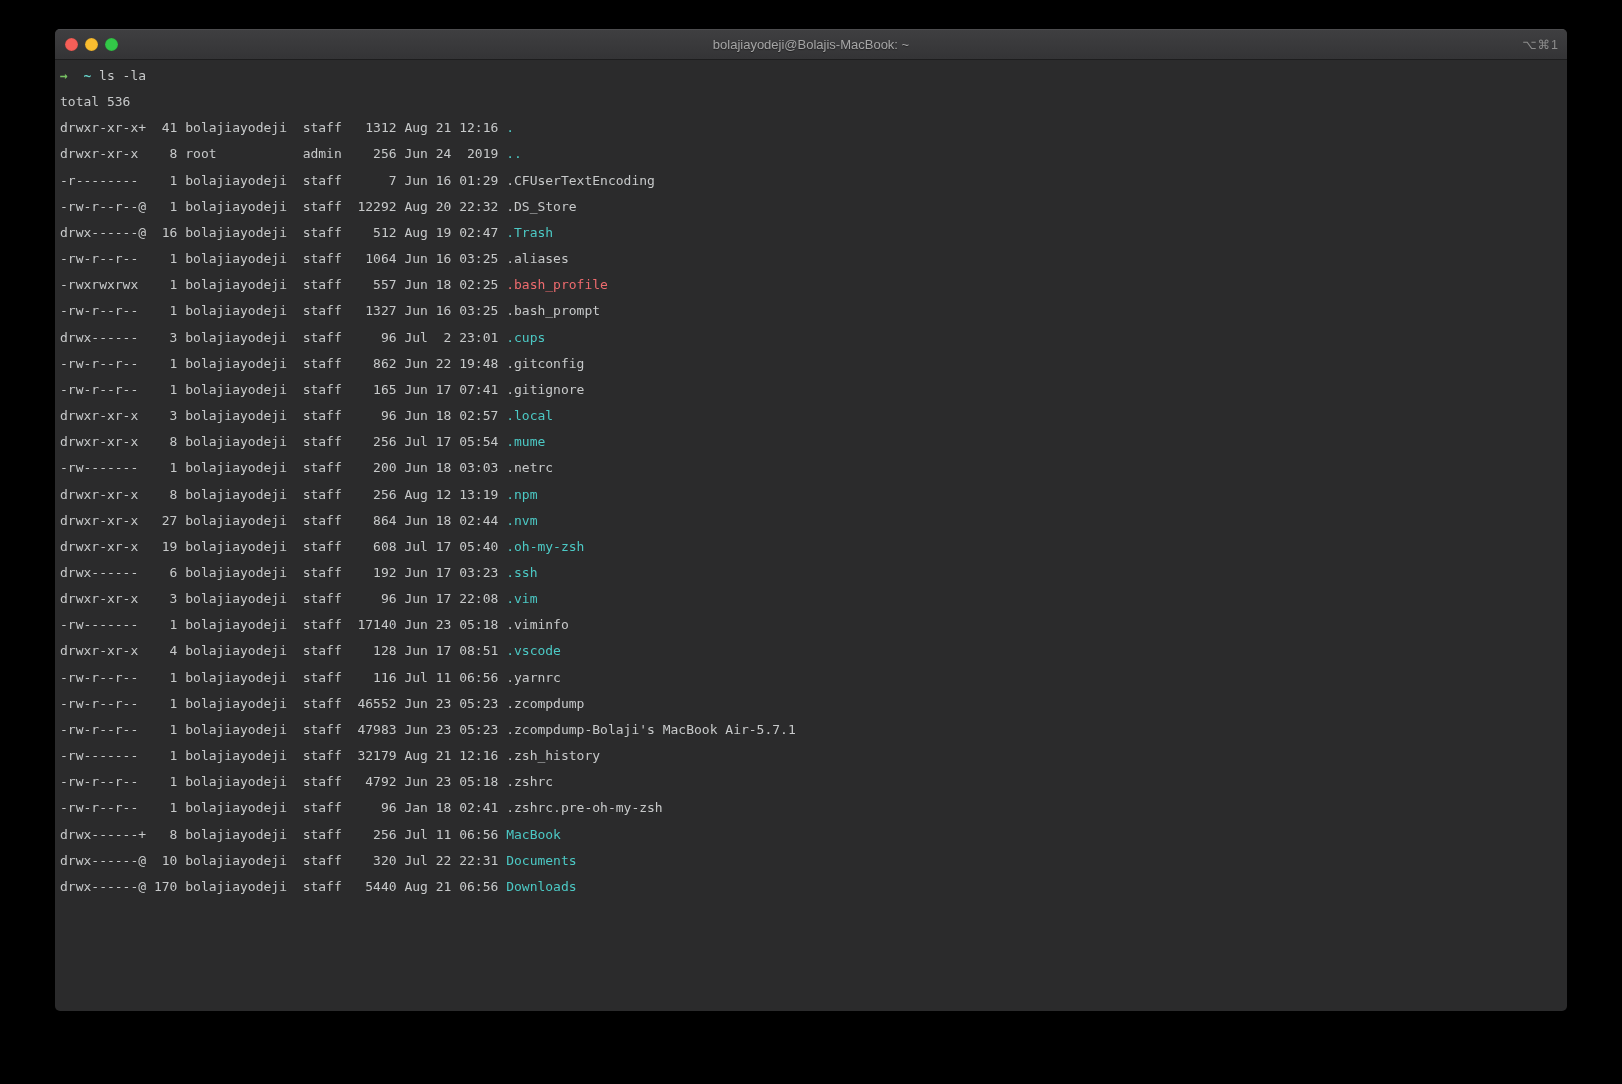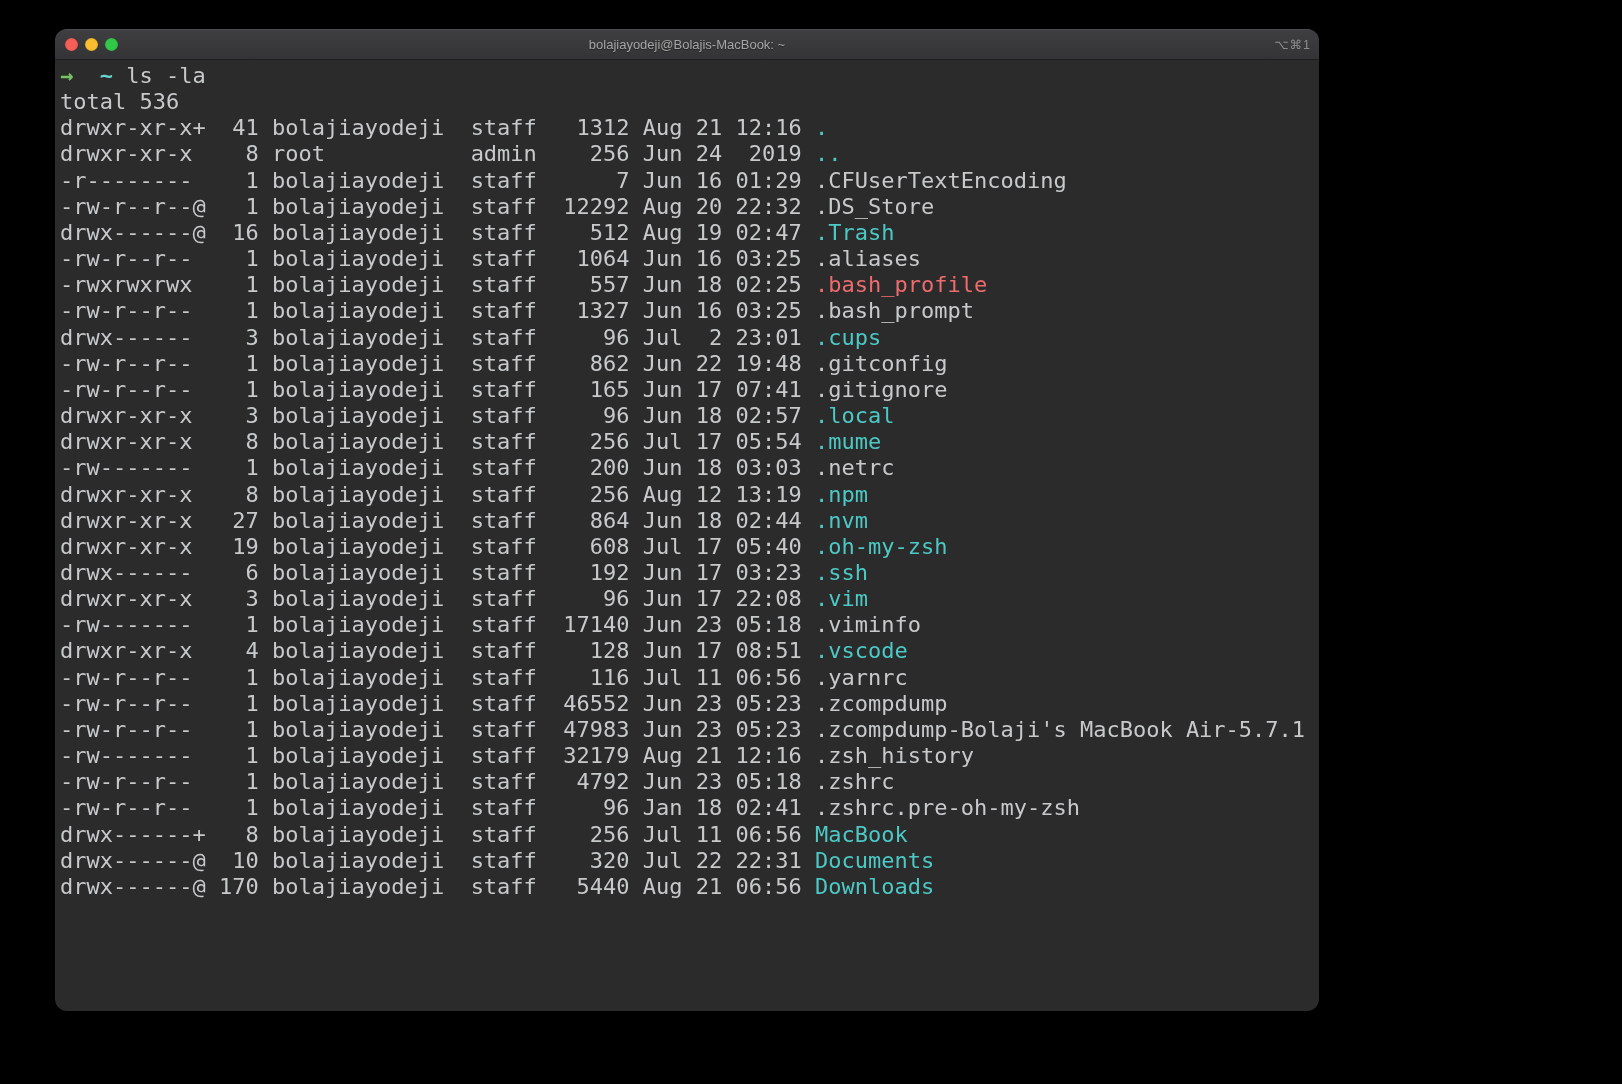--- a/index.html
+++ b/index.html
@@ -11,23 +11,23 @@
     --c-prompt_arrow:#77c163;
     --c-prompt_cwd:#67d6cd;
     --c-titlebar_text:#a5a5a5;
     --c-shortcut_text:#8d8d8d;
   }
   *{margin:0;padding:0;box-sizing:border-box;}
   html,body{width:1622px;height:1084px;overflow:hidden;}
   body{background:var(--c-desktop);font-family:"Liberation Sans",sans-serif;}
   .desktop{position:relative;width:1622px;height:1084px;}
   .window{
-    position:absolute;left:55px;top:29px;width:1264px;height:982px;
+    position:absolute;left:55px;top:29px;width:1512px;height:982px;
     background:var(--c-background);
-    border-radius:12px;
+    border-radius:5px;
     overflow:hidden;
     box-shadow:0 24px 70px rgba(0,0,0,.65), 0 0 0 1px rgba(0,0,0,.8);
   }
   .titlebar{
     position:relative;height:31px;
     background:linear-gradient(to bottom,#3f3f41,#343436);
     border-bottom:1px solid #1d1d1e;
     box-shadow:inset 0 1px 0 rgba(255,255,255,.07);
   }
   .lights{position:absolute;left:10px;top:0;height:31px;display:flex;align-items:center;gap:7px;}
@@ -38,21 +38,21 @@
     text-shadow:0 1px 1px rgba(0,0,0,.4);
   }
   .shortcut{
     position:absolute;right:8px;top:50%;transform:translateY(-50%);
     font-size:12.5px;color:var(--c-shortcut_text);letter-spacing:1px;
   }
   .screen{
     height:calc(100% - 31px);
     padding:3px 6px 0 5px;
     font-family:"DejaVu Sans Mono","Liberation Mono",monospace;
-    font-size:22px;line-height:26.16px;
+    font-size:13px;line-height:26.16px;
     color:var(--c-foreground);
     cursor:text;
   }
   .line{white-space:pre;}
   .prompt .arrow{color:var(--c-prompt_arrow);font-weight:bold;margin-right:2ch;}
   .prompt .cwd{color:var(--c-prompt_cwd);font-weight:bold;margin-right:1ch;}
   .name.dir{color:var(--c-directory);}
   .name.exec{color:var(--c-executable);}
   .name.file{color:var(--c-foreground);}
 </style>

